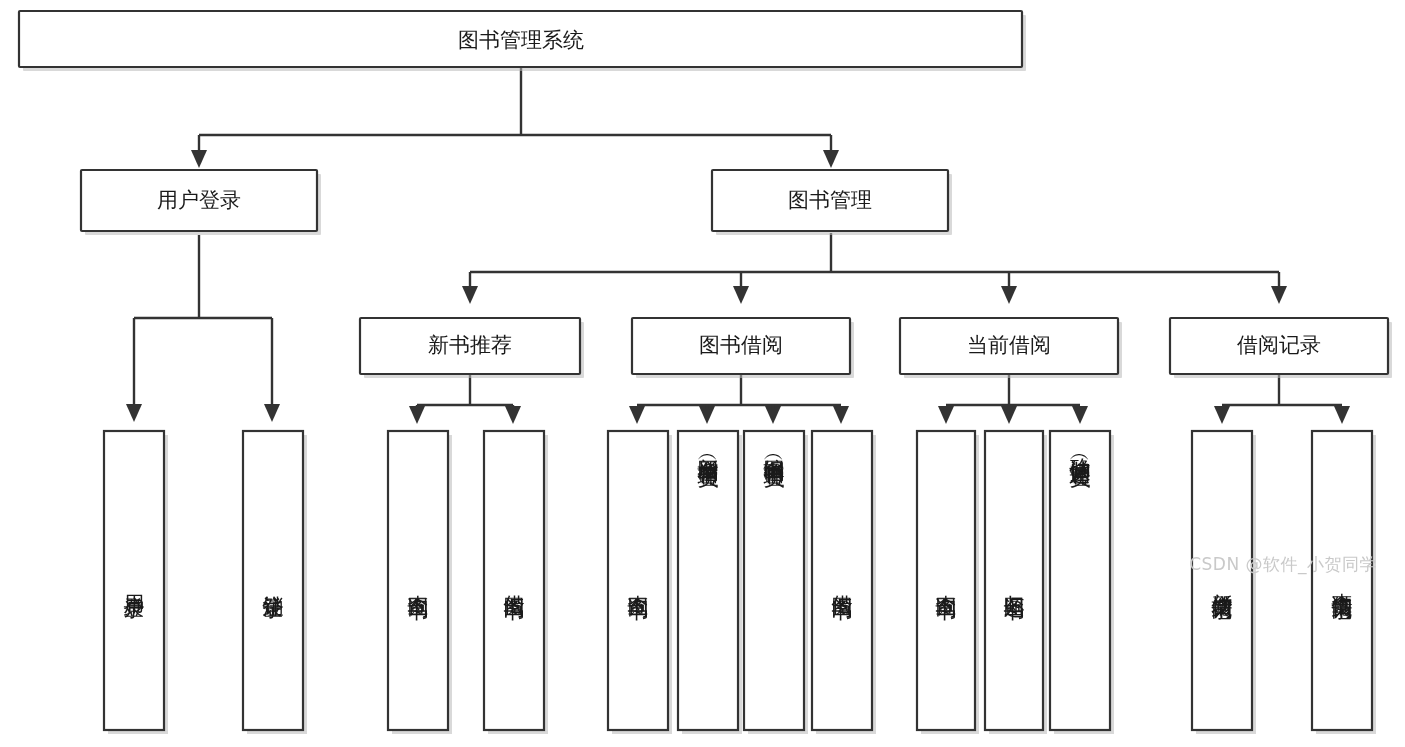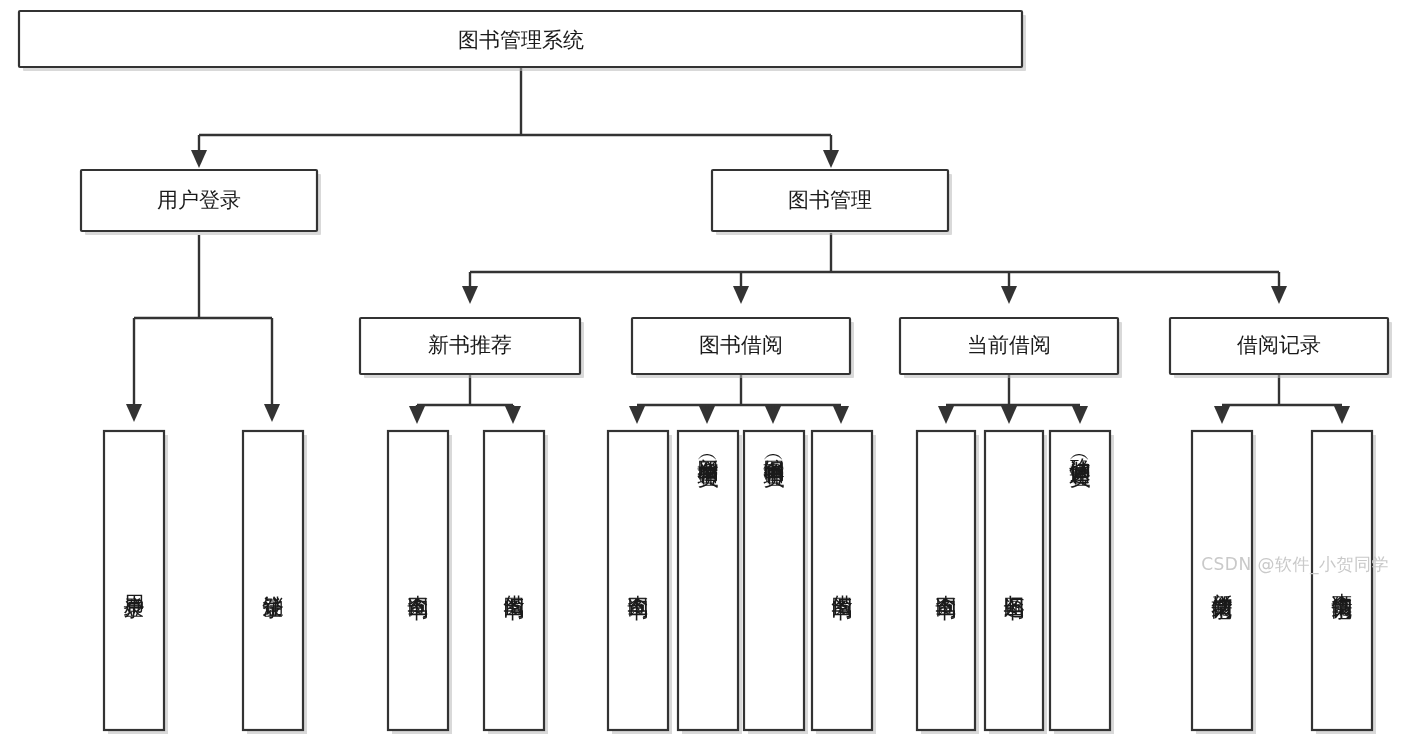--- a/index.html
+++ b/index.html
@@ -65,21 +65,21 @@
     text-orientation: upright;
     font-family: "DejaVu Sans", "Liberation Sans", sans-serif;
     font-size: 21px;
     line-height: 1.05;
     letter-spacing: 1.5px;
     color: #1a1a1a;
     white-space: nowrap;
   }
   .watermark {
     position: absolute;
-    right: 16px;
+    right: 28px;
     bottom: 6px;
     font-family: "DejaVu Sans", "Liberation Sans", sans-serif;
     font-size: 17px;
     color: #c9c9c9;
     letter-spacing: 0.5px;
     white-space: nowrap;
   }
 </style>
 </head>
 <body>

